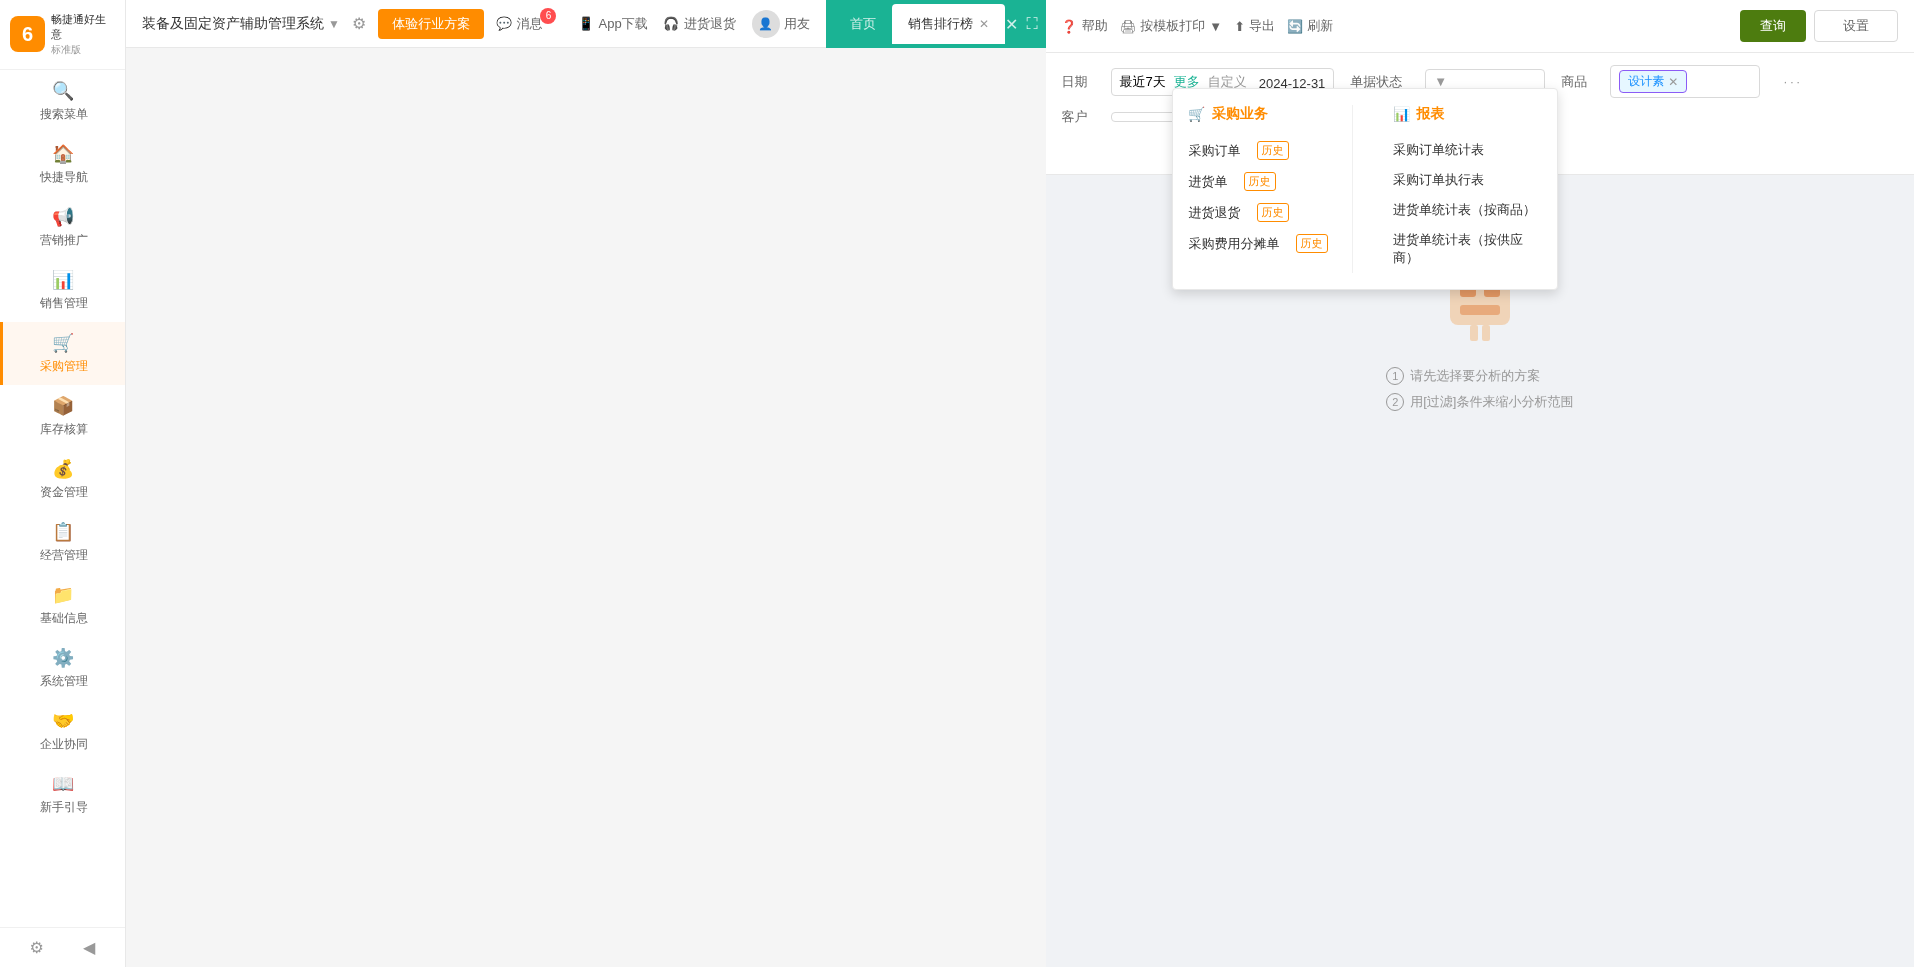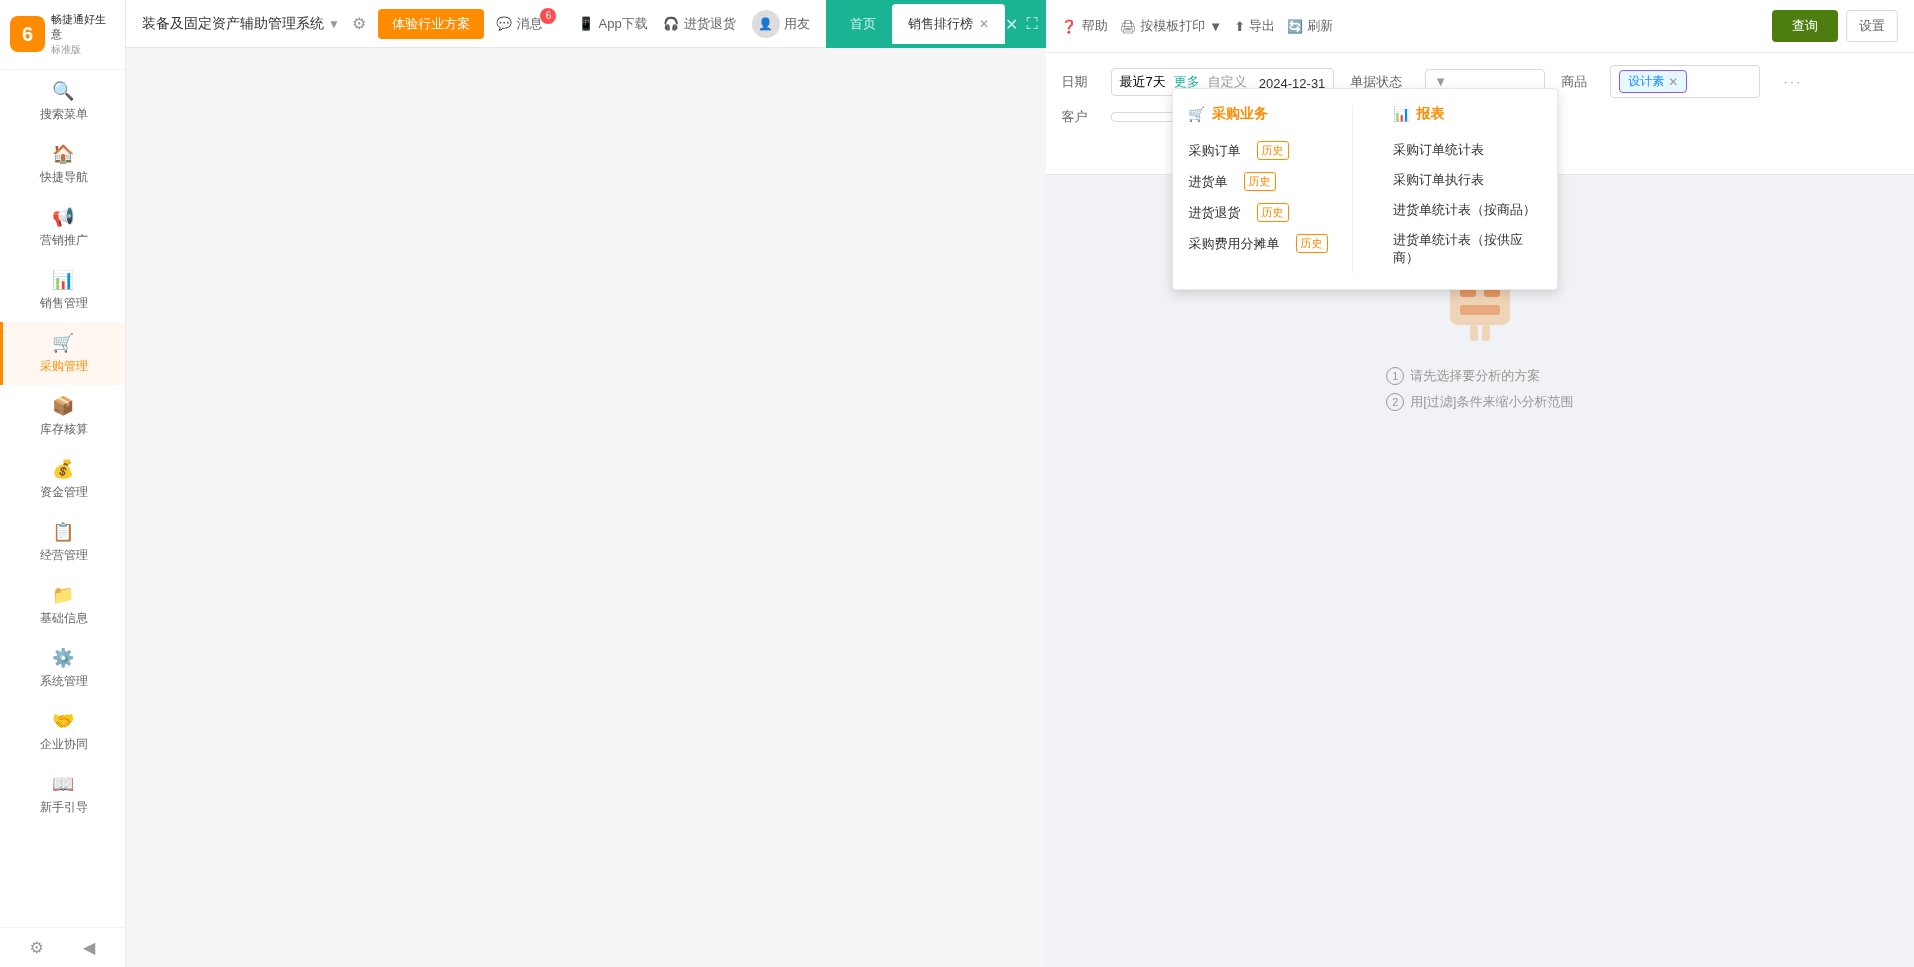--- a/index.html
+++ b/index.html
@@ -63,21 +63,21 @@
     .filter-control { display: flex; align-items: flex-end; gap: 4px; border: 1px solid #d9d9d9; border-radius: 4px; padding: 4px 8px; background: #fff; min-width: 200px; cursor: pointer; }
     .filter-control .arrow { color: #999; }
     .filter-tag { background: #e6f7ff; border: 1px solid #8b5cf6; border-radius: 4px; padding: 2px 8px; font-size: 12px; color: #1890ff; display: flex; align-items: center; gap: 4px; }
     .filter-tag .close { color: #999; cursor: pointer; }
     .filter-dots { color: #999; cursor: pointer; letter-spacing: 2px; }
 
     .collapse-btn { display: flex; align-items: center; gap: 4px; color: #1ab394; font-size: 13px; cursor: pointer; margin: 8px auto; width: fit-content; }
 
     
     .search-btn { background: #4d7c0f; color: white; border: none; padding: 6px 20px; border-radius: 4px; cursor: pointer; font-size: 13px; }
-    .setting-btn { border: 1px solid #d9d9d9; background: #fff; padding: 6px 12px; border-radius: 4px; cursor: pointer; font-size: 13px; color: #666; }
+    .setting-btn { border: 1px solid #d9d9d9; background: #fff; padding: 6px 28px; border-radius: 4px; cursor: pointer; font-size: 13px; color: #666; }
 
     
     .empty-state { display: flex; flex-direction: column; align-items: center; justify-content: center; padding: 80px 0; color: #999; gap: 12px; }
     .empty-step { display: flex; align-items: center; gap: 6px; }
     .step-num { width: 18px; height: 18px; border-radius: 50%; border: 1px solid #999; display: flex; align-items: center; justify-content: center; font-size: 11px; }
 
     
     .dropdown-menu { position: absolute; top: 88px; left: 126px; background: white; border: 1px solid #e8e8e8; border-radius: 4px; box-shadow: 0 4px 12px rgba(0,0,0,0.15); z-index: 1000; padding: 16px; display: flex; gap: 24px; min-width: 340px; }
     .menu-section-title { color: #ff8c00; font-size: 14px; font-weight: bold; margin-bottom: 12px; display: flex; align-items: center; gap: 6px; }
     .menu-section-title.reports { color: #ff8c00; border-bottom: none; }

